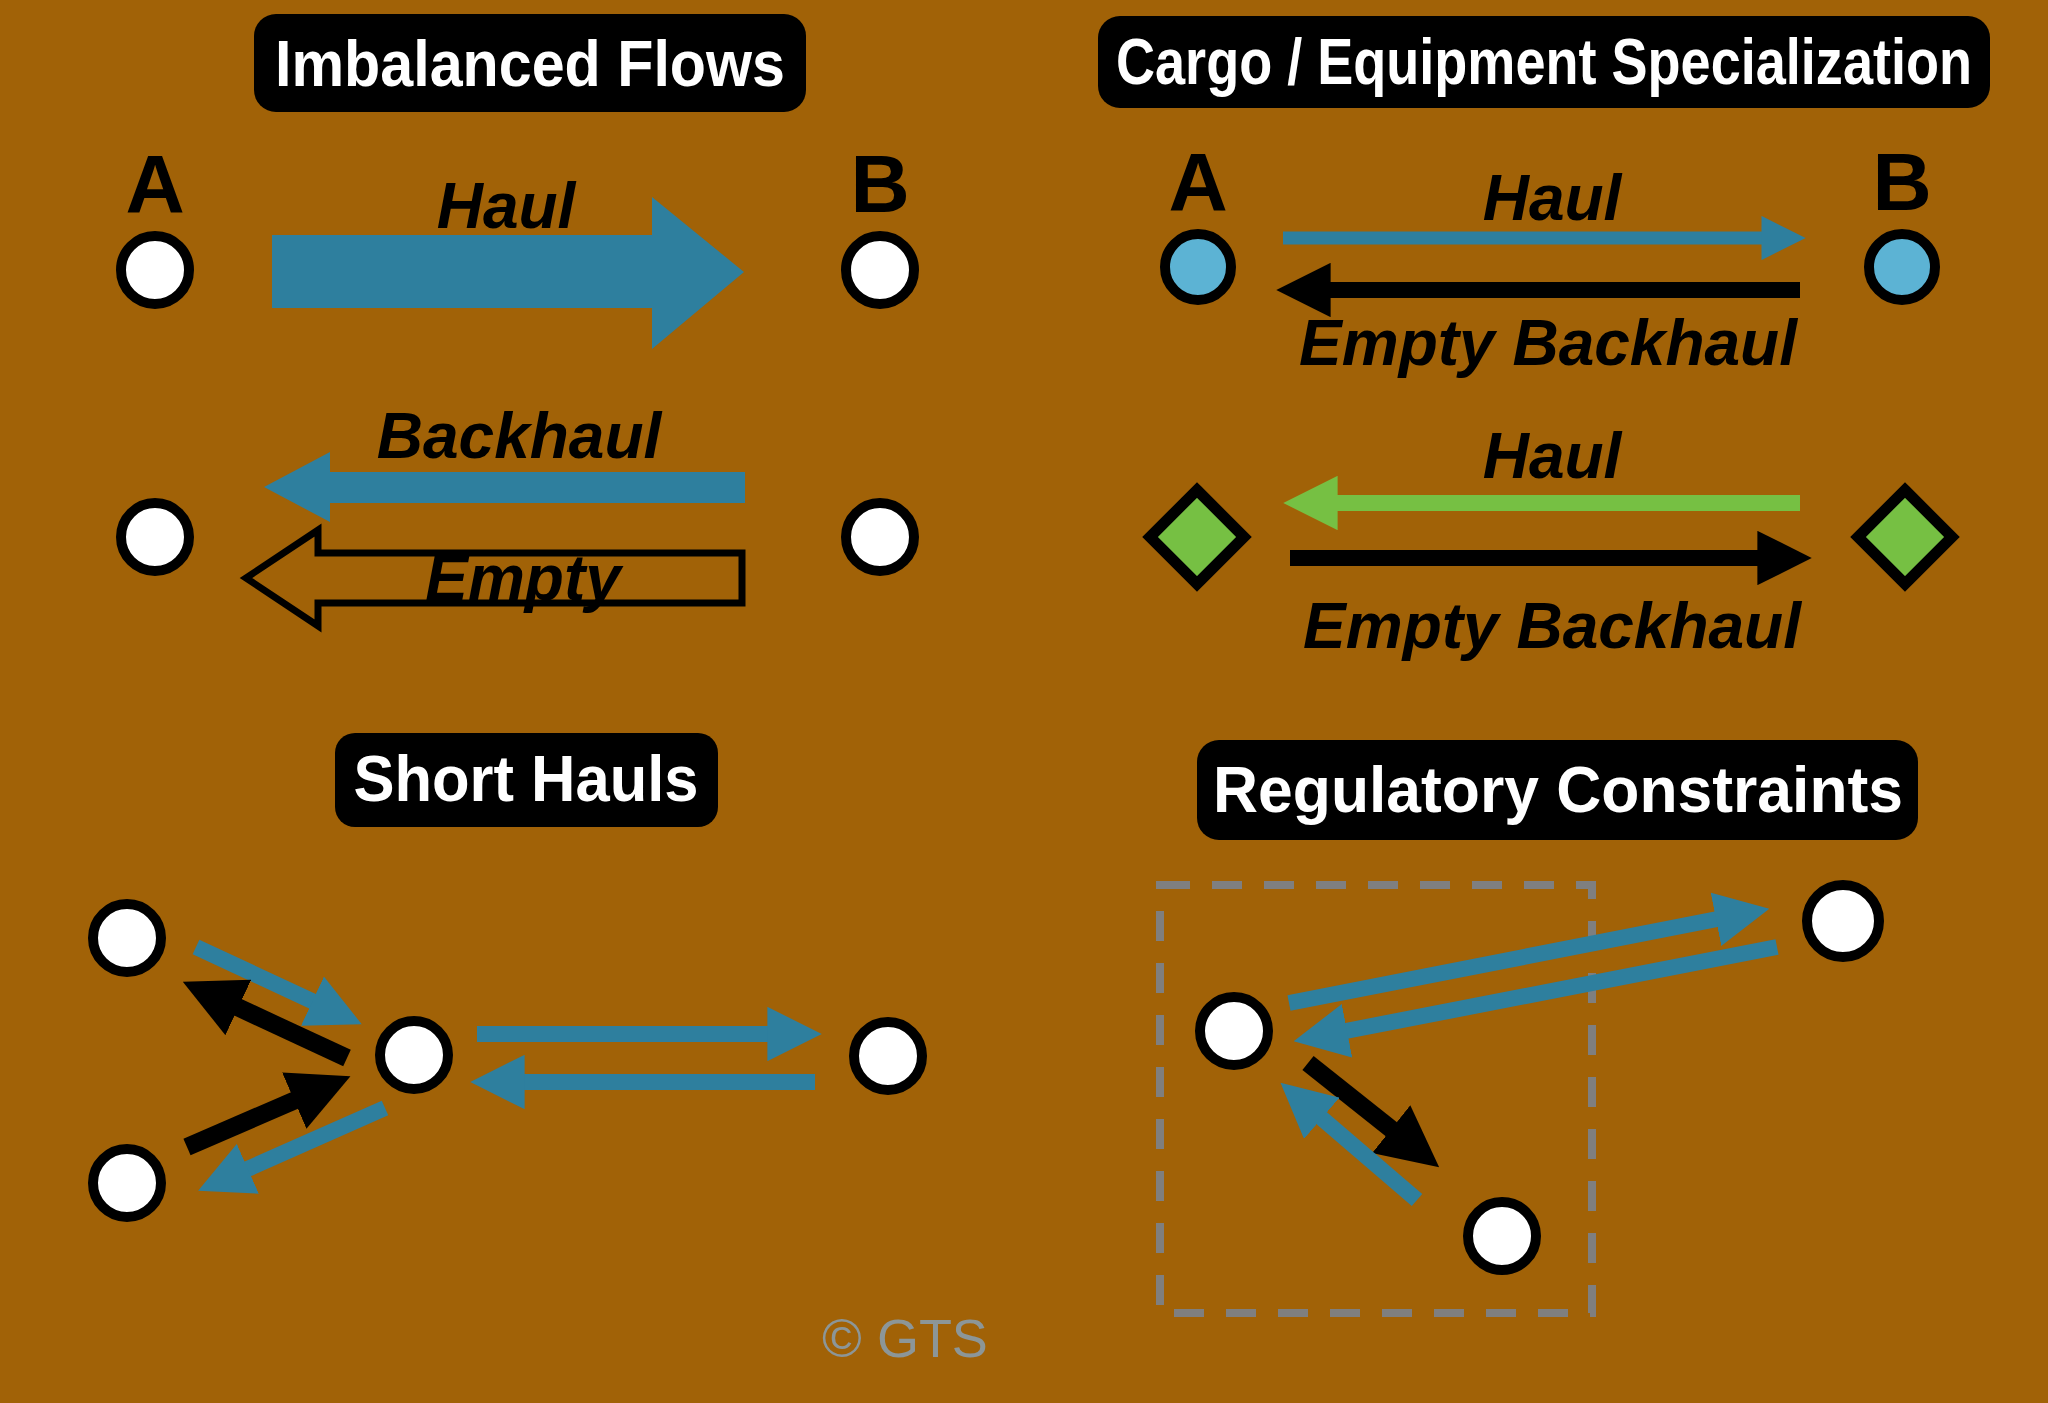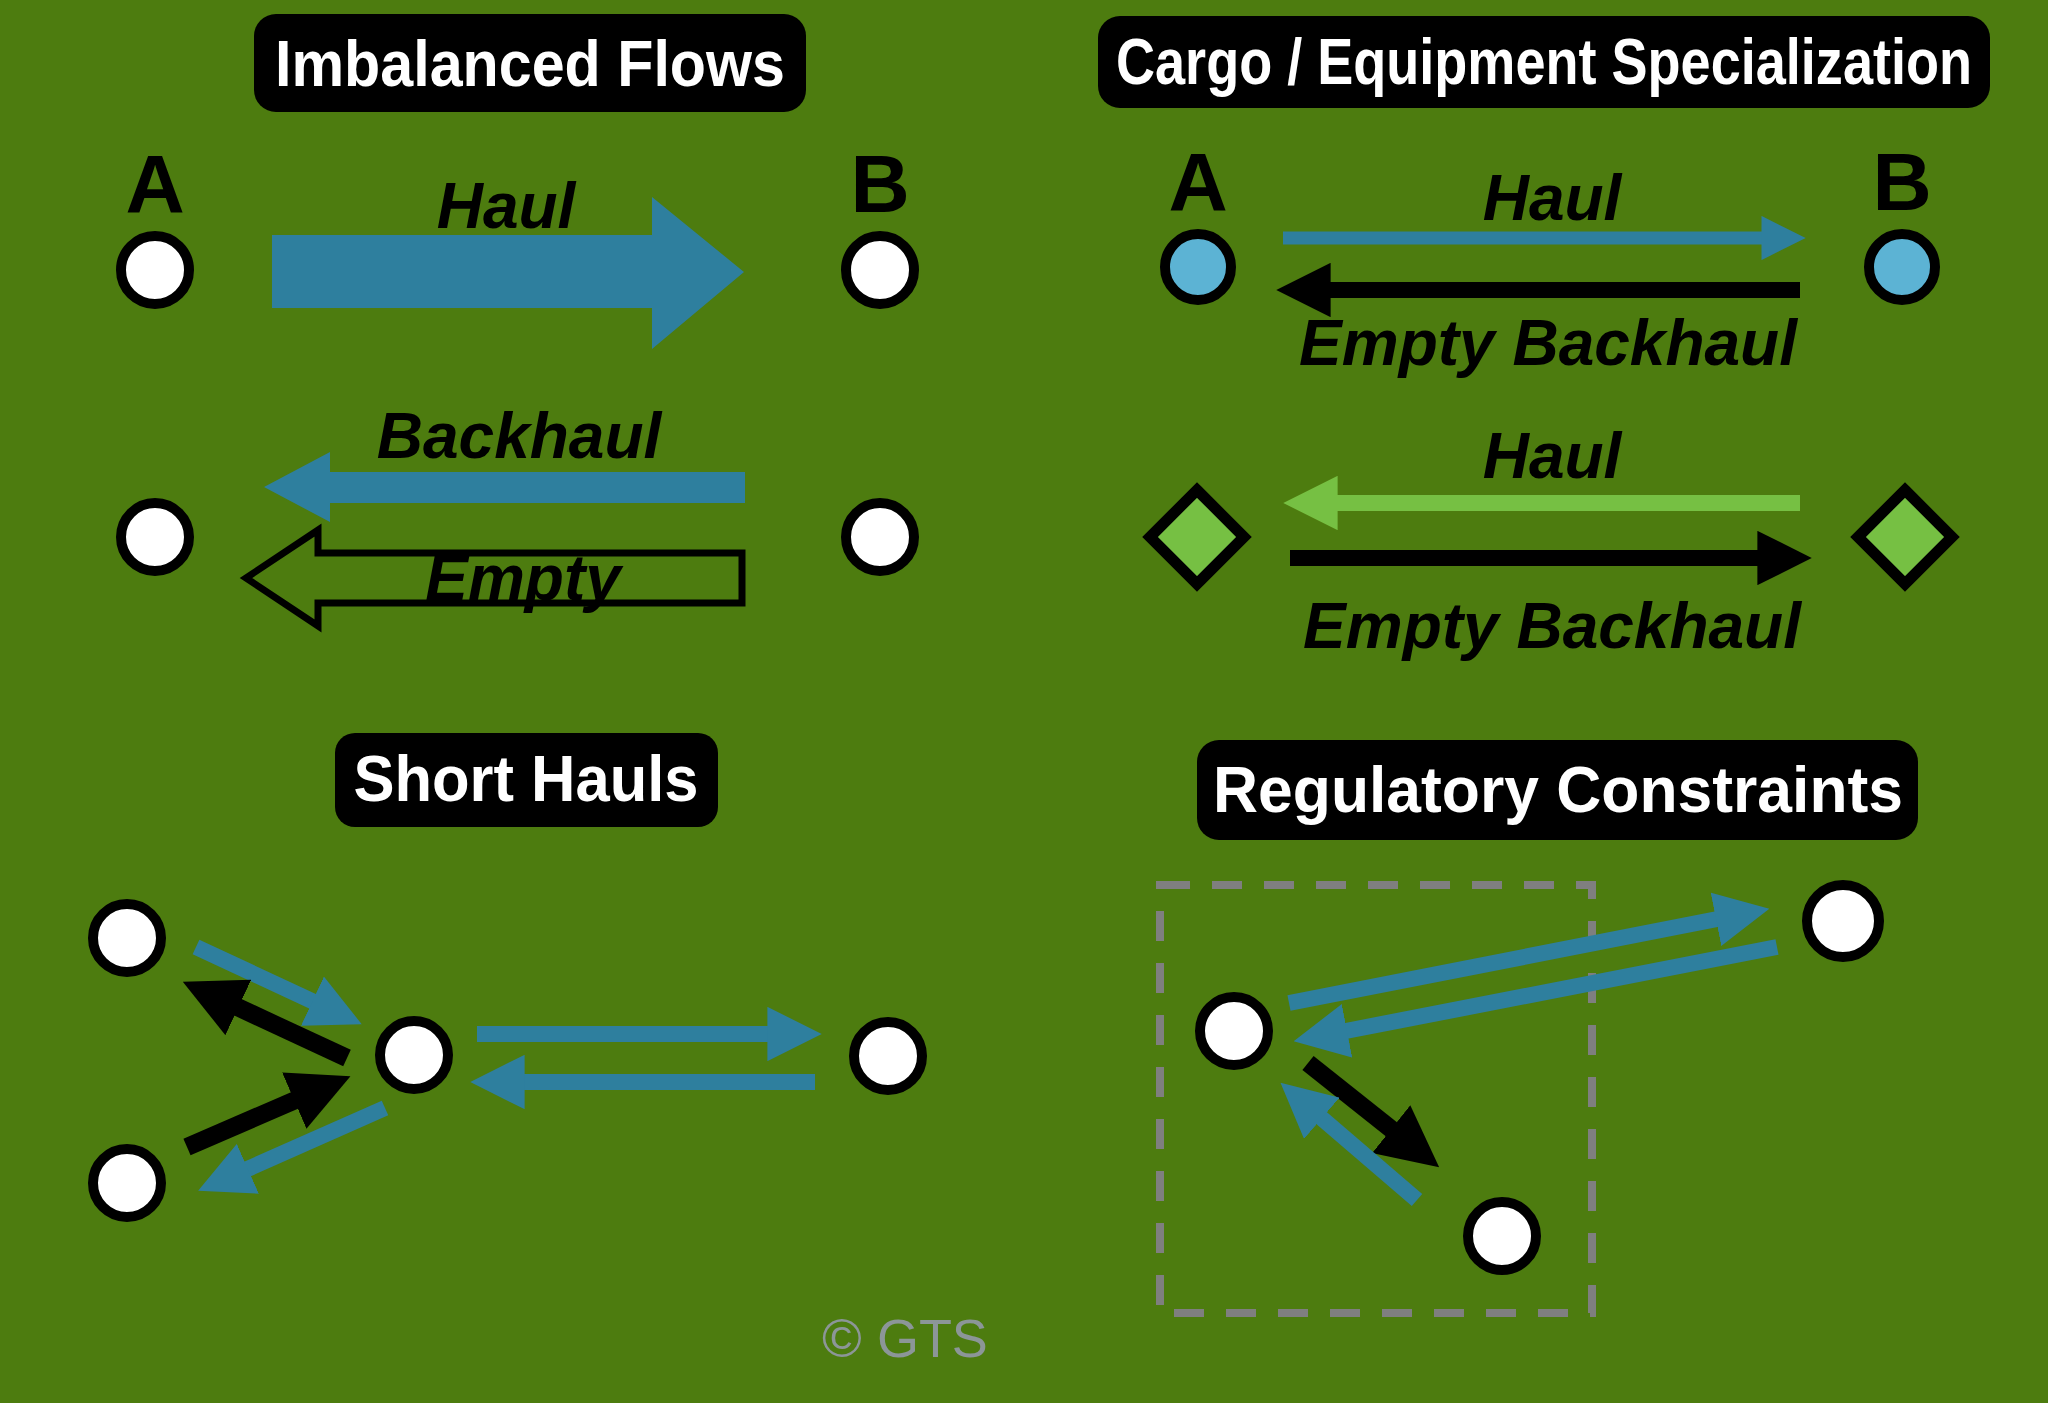--- a/index.html
+++ b/index.html
@@ -1,16 +1,16 @@
 <!DOCTYPE html>
 <html><head>
 <meta charset="utf-8">
 <style>
   html,body{margin:0;padding:0;background:#A9D5E3;}
-  #stage{position:relative;width:2048px;height:1403px;background:#4d7c0f;overflow:hidden;}
+  #stage{position:relative;width:2048px;height:1403px;background:#a16207;overflow:hidden;}
   svg{position:absolute;left:0;top:0;}
   text{text-anchor:middle;}
   .title-text{fill:#ffffff;font:700 64px "Liberation Sans", sans-serif;}
   .flow-label{fill:#000000;font:italic 700 64px "Liberation Sans", sans-serif;}
   .node-label{fill:#000000;font:700 82px "Liberation Sans", sans-serif;}
   .watermark-text{fill:#8C9698;font:400 54px "Liberation Sans", sans-serif;}
   .title-bar{fill:#000000;}
   .teal{fill:#2E7F9E;}
   .teal-line{stroke:#2E7F9E;fill:none;}
   .black-line{stroke:#000000;fill:none;}

